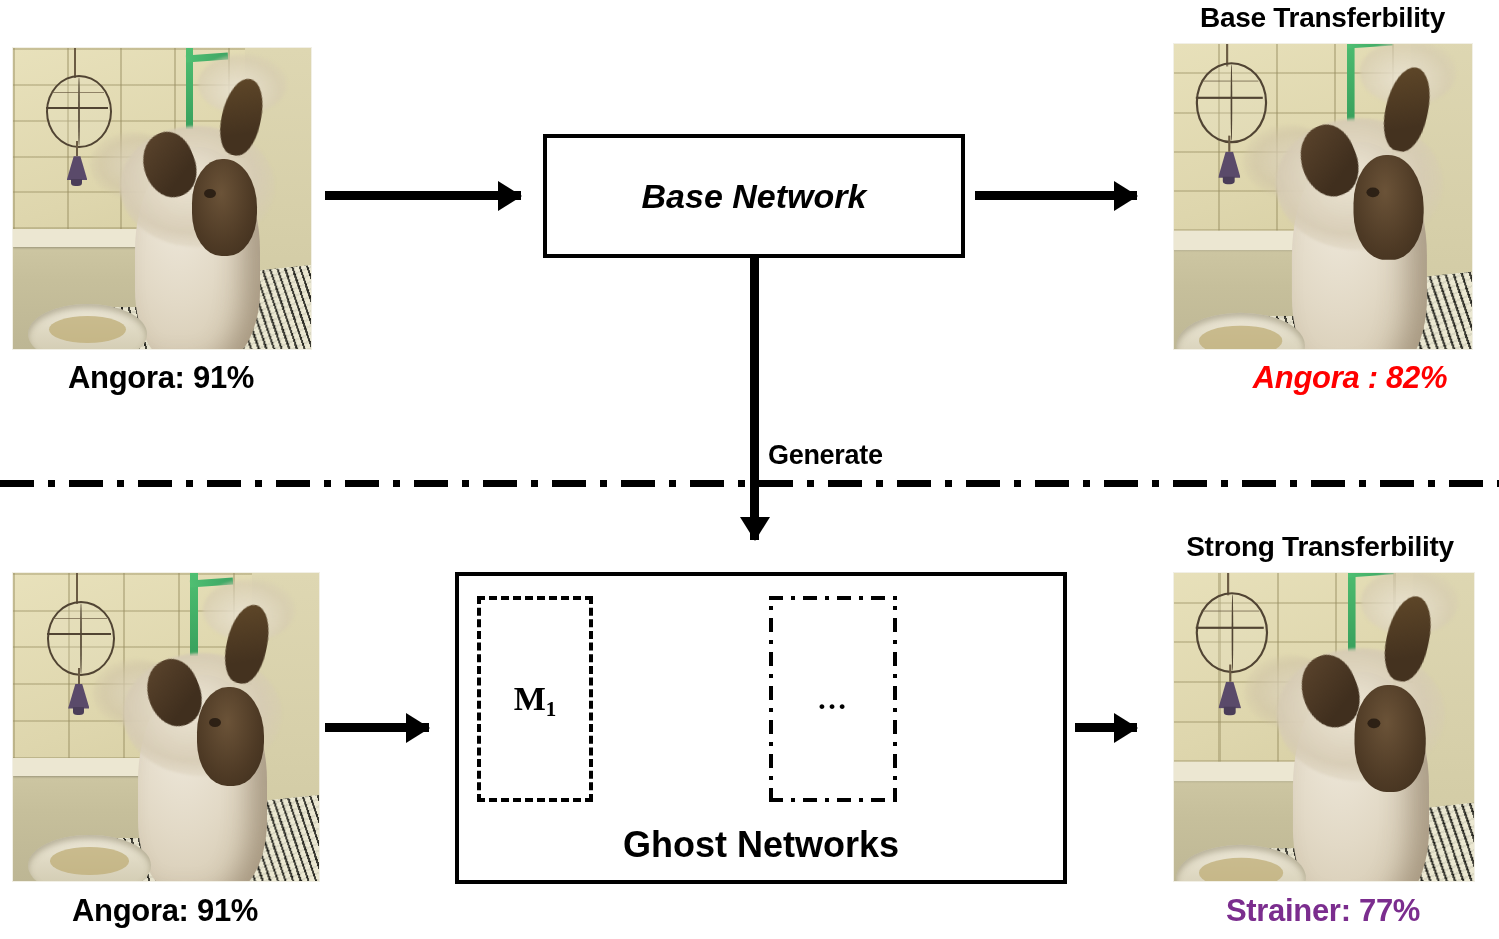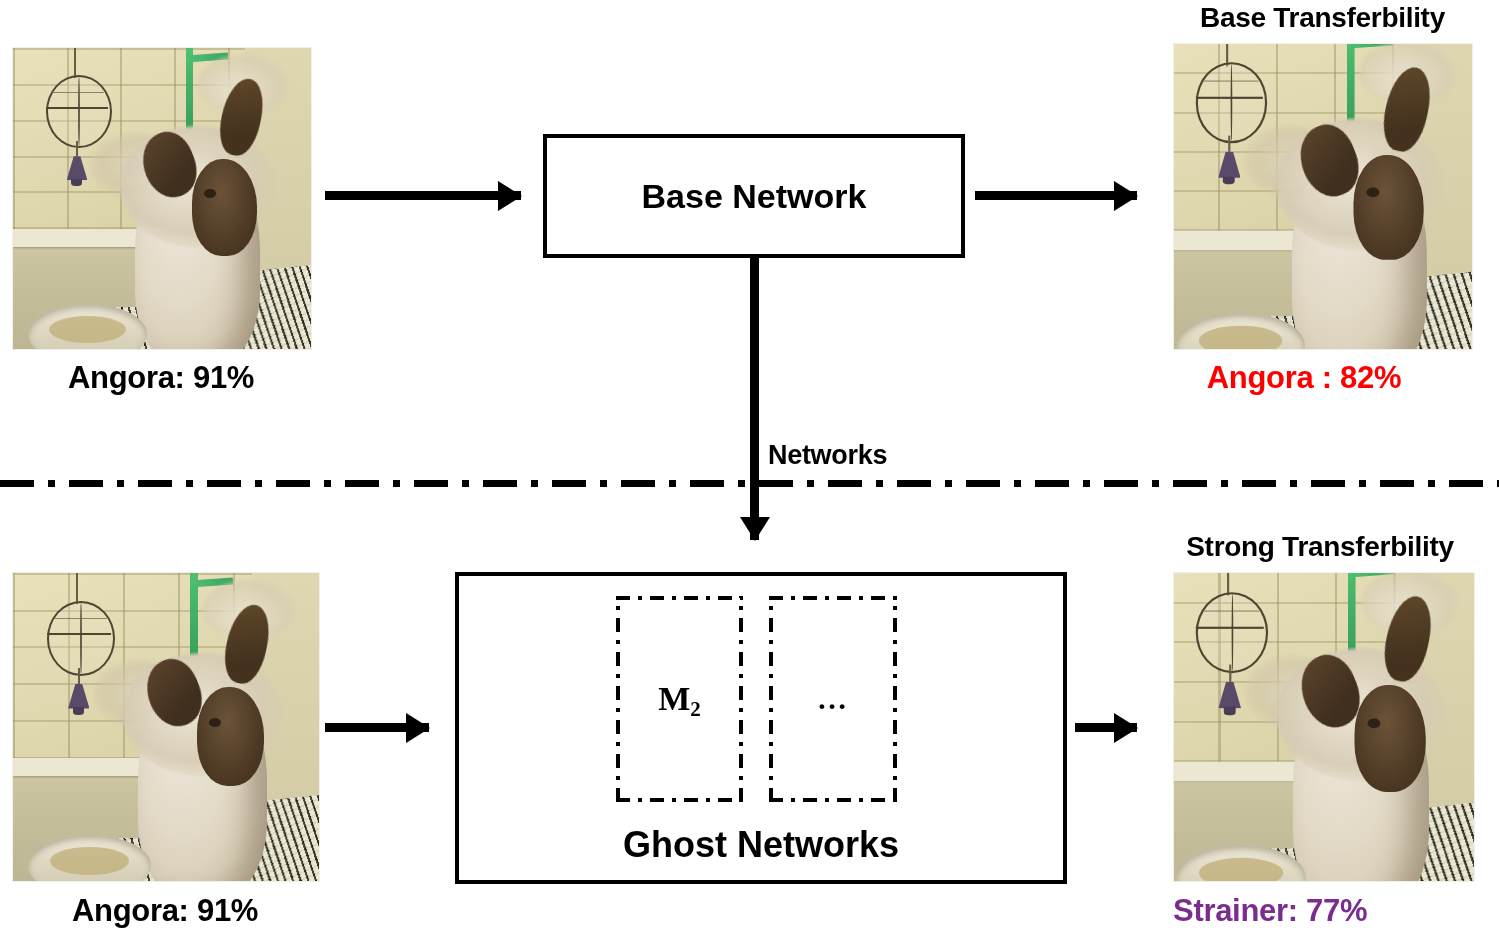--- a/index.html
+++ b/index.html
@@ -238,21 +238,21 @@
     <div class="ph-bowl"></div>
       <div class="ph-bowl-in"></div>
   </div>
 </div>
 
 <div class="abs lbl" style="left:12px;top:360px;width:298px;text-align:center;font-size:31px;color:#000;">Angora: 91%</div>
 
 <div class="arrow-h" style="left:325px;top:191px;width:196px;"></div>
 
 <div class="box-solid abs" style="left:543px;top:134px;width:422px;height:124px;">
-  <div class="box-title" style="width:100%;height:100%;font-size:34px;">Base Network</div>
+  <div class="box-title" style="width:100%;height:100%;font-size:34px;font-style:italic;">Base Network</div>
 </div>
 
 <div class="arrow-h" style="left:975px;top:191px;width:162px;"></div>
 
 <div class="abs lbl" style="left:1150px;top:2px;width:345px;text-align:center;font-size:28px;">Base Transferbility</div>
 
 <div class="photo abs" style="left:1173px;top:43px;width:298px;height:305px;">
   <div class="scene" style="transform:scale(1.08);transform-origin:58% 45%;">
     <div class="ph-wall"></div>
       <div class="ph-wall2"></div>
@@ -275,25 +275,25 @@
     <div class="rb-top"></div>
     <div class="rb-ear-r"></div>
       <div class="rb-head-dark"></div>
     <div class="rb-ear-l"></div>
       <div class="rb-eye"></div>
     <div class="ph-bowl"></div>
       <div class="ph-bowl-in"></div>
   </div>
 </div>
 
-<div class="abs lbl" style="left:1155px;top:360px;width:298px;text-align:center;font-size:31px;color:#FF0000;">Angora : 82%</div>
+<div class="abs lbl" style="left:1201px;top:360px;width:298px;text-align:center;font-size:31px;color:#FF0000;font-style:italic;">Angora : 82%</div>
 
 <div class="arrow-v" style="left:750px;top:258px;height:282px;"></div>
 
-<div class="abs lbl" style="left:768px;top:440px;font-size:27px;">Networks</div>
+<div class="abs lbl" style="left:768px;top:440px;font-size:27px;">Generate</div>
 
 <div class="divider" style="left:0px;top:480px;width:1499px;"></div>
 
 <div class="photo abs" style="left:12px;top:572px;width:306px;height:308px;">
   <div class="scene">
     <div class="ph-wall"></div>
       <div class="ph-wall2"></div>
     <div class="ph-rightwall"></div>
       <div class="ph-base"></div>
     <div class="ph-grate"></div>
@@ -319,26 +319,26 @@
       <div class="ph-bowl-in"></div>
   </div>
 </div>
 
 <div class="abs lbl" style="left:12px;top:893px;width:306px;text-align:center;font-size:31px;color:#000;">Angora: 91%</div>
 
 <div class="arrow-h" style="left:325px;top:723px;width:104px;"></div>
 
 <div class="box-solid abs" style="left:455px;top:572px;width:612px;height:312px;">
 
-
-  <div class="ghost-inner d-dashdot abs" style="left:157px;top:20px;width:127px;height:206px;">
+  <div class="ghost-inner d-dashed abs" style="left:18px;top:20px;width:116px;height:206px;">
     <div class="m-label">
-      <span>M</span><sub>2</sub>
+      <span>M</span><sub>1</sub>
     </div>
   </div>
+
 
   <div class="ghost-inner d-dashdot abs" style="left:310px;top:20px;width:128px;height:206px;">
     <div class="m-label" style="font-size:30px;letter-spacing:2px;">
       <span>…</span><sub></sub>
     </div>
   </div>
 
 
   <div class="abs" style="left:0;right:0;bottom:14px;text-align:center;font-size:36px;font-weight:bold;color:#000;margin-top:40px;">Ghost Networks</div>
 </div>
@@ -370,13 +370,13 @@
     <div class="rb-top"></div>
     <div class="rb-ear-r"></div>
       <div class="rb-head-dark"></div>
     <div class="rb-ear-l"></div>
       <div class="rb-eye"></div>
     <div class="ph-bowl"></div>
       <div class="ph-bowl-in"></div>
   </div>
 </div>
 
-<div class="abs lbl" style="left:1173px;top:893px;width:300px;text-align:left;font-size:31px;color:#7B2D8E;">Strainer: 77%</div>
+<div class="abs lbl" style="left:1173px;top:893px;width:300px;text-align:center;font-size:31px;color:#7B2D8E;">Strainer: 77%</div>
 
 </body></html>

